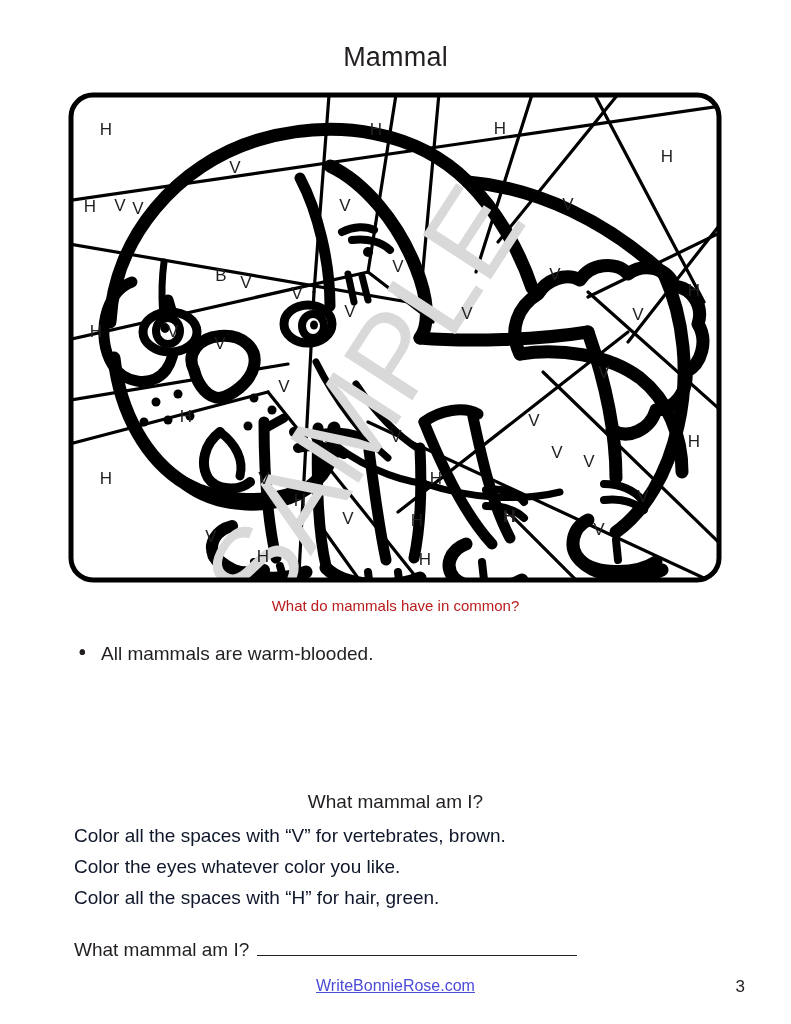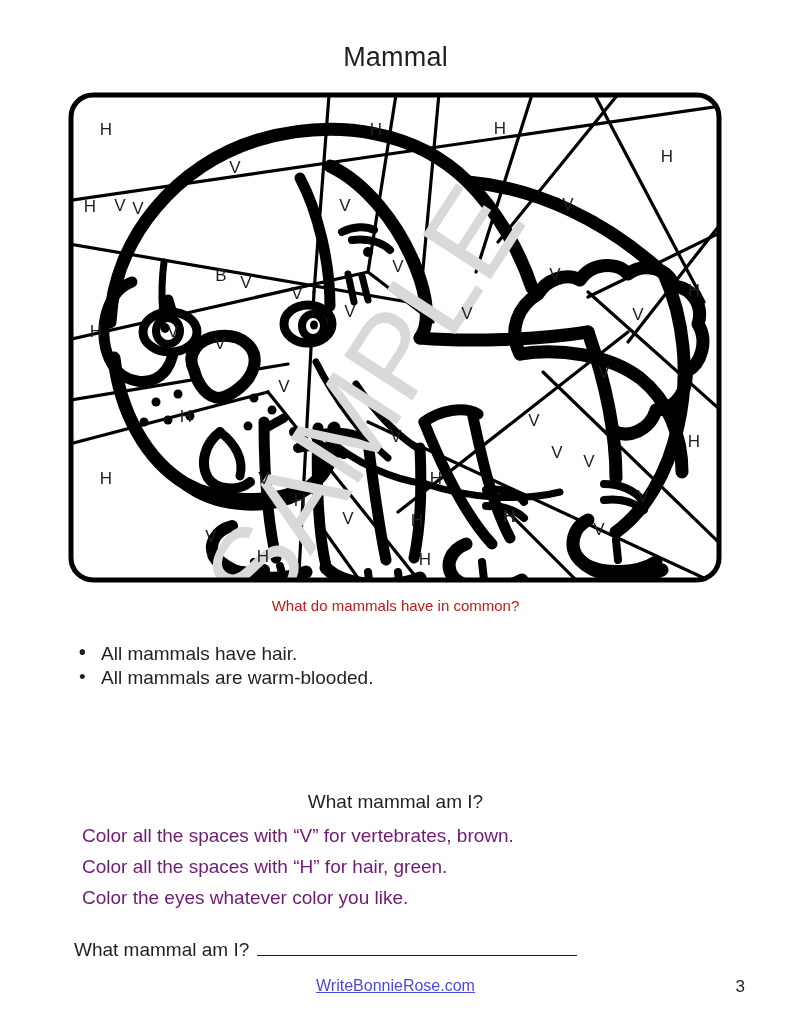--- a/index.html
+++ b/index.html
@@ -91,23 +91,22 @@
 
   #instructions {
     position: absolute;
     top: 820px;
     left: 74px;
     width: 640px;
   }
   #instructions .instruction-line {
     font-size: 19px;
     line-height: 31px;
-    color: #701a75;
+    color: #0f172a;
     white-space: nowrap;
-    margin-left: 8px;
   }
 
   #answer-row {
     position: absolute;
     top: 938px;
     left: 74px;
     display: flex;
     align-items: baseline;
   }
   #answer-row .answer-label {
@@ -356,34 +355,33 @@
 
 <ul id="facts-list">
   <li>
     <span class="bullet">•</span>
   </li>
   <li>
     <span class="bullet">•</span>
   </li>
   <li>
     <span class="bullet">•</span>
-    <span>All mammals have hair.</span>
   </li>
   <li>
     <span class="bullet">•</span>
     <span>All mammals are warm-blooded.</span>
   </li>
 </ul>
 
 <div id="riddle-question">What mammal am I?</div>
 
 <div id="instructions">
   <div class="instruction-line">Color all the spaces with “V” for vertebrates, brown.</div>
+  <div class="instruction-line">Color the eyes whatever color you like.</div>
   <div class="instruction-line">Color all the spaces with “H” for hair, green.</div>
-  <div class="instruction-line">Color the eyes whatever color you like.</div>
 </div>
 
 <div id="answer-row">
   <span class="answer-label">What mammal am I?</span>
   <span id="answer-blank"></span>
 </div>
 
 <div id="footer-link">WriteBonnieRose.com</div>
 <div id="page-number">3</div>
 

